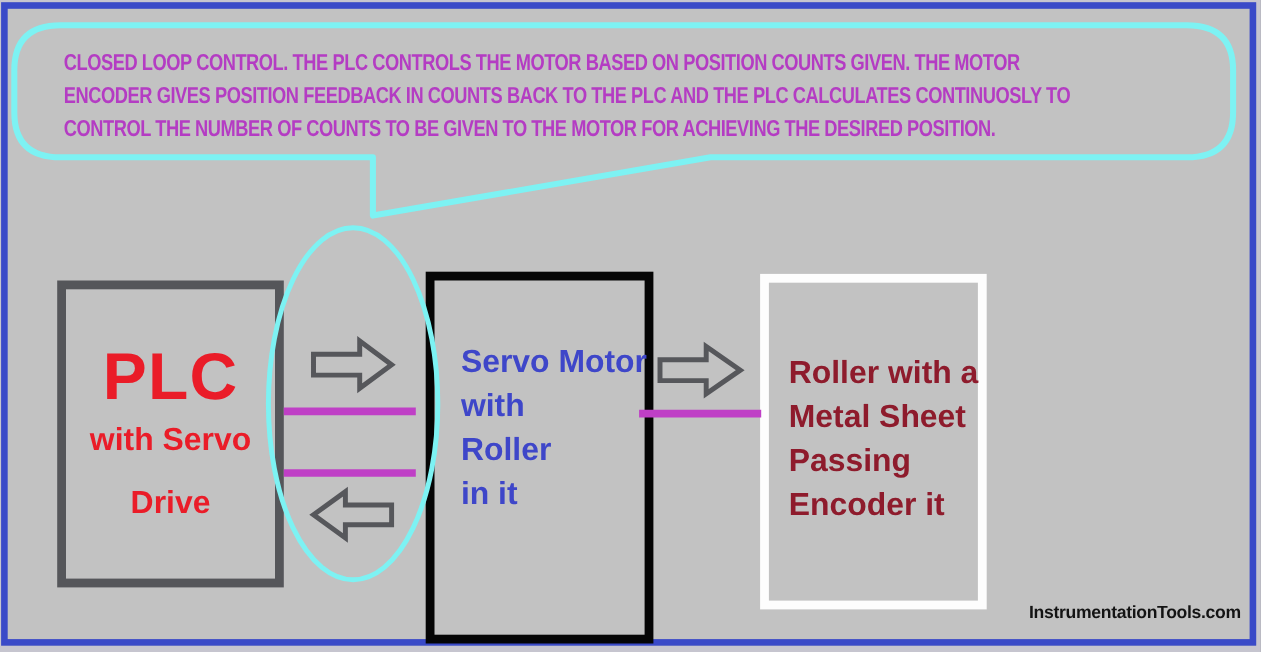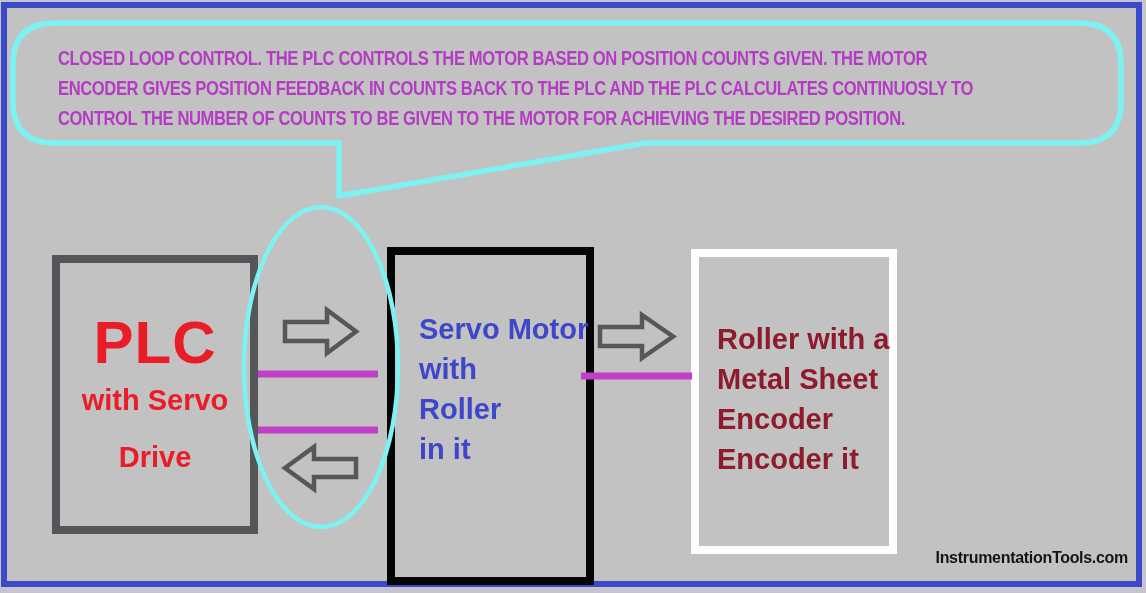--- a/index.html
+++ b/index.html
@@ -93,21 +93,21 @@
   <div class="block block-servo">
     <div class="servo-line">Servo Motor</div>
     <div class="servo-line">with</div>
     <div class="servo-line">Roller</div>
     <div class="servo-line">in it</div>
   </div>
 
   <div class="block block-roller">
     <div class="roller-line">Roller with a</div>
     <div class="roller-line">Metal Sheet</div>
-    <div class="roller-line">Encoder</div>
+    <div class="roller-line">Passing</div>
     <div class="roller-line">Encoder it</div>
   </div>
 
   <svg class="overlay" viewBox="0 0 1146 593">
 
     <line class="signal" x1="258" y1="374" x2="378" y2="374"></line>
     <line class="signal" x1="258" y1="430" x2="378" y2="430"></line>
     <line class="signal" x1="581" y1="376" x2="692" y2="376"></line>
 
     <path class="arrow" d="M 285 322 H 327 V 310 L 356 331.5 L 327 353 V 341 H 285 Z"></path>

